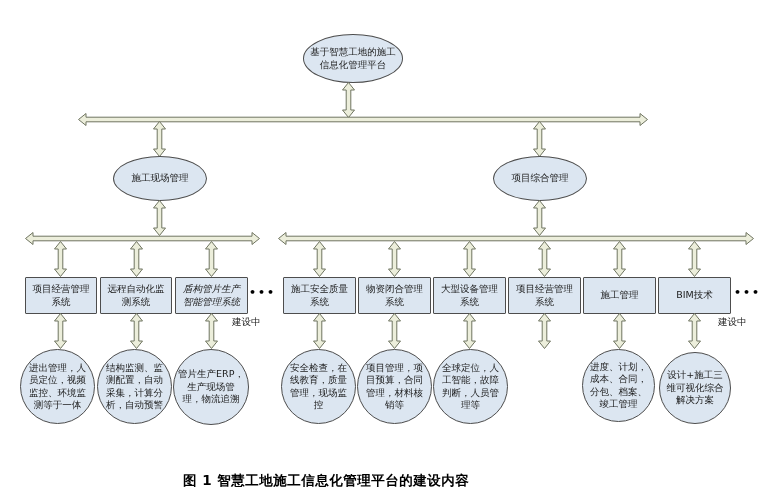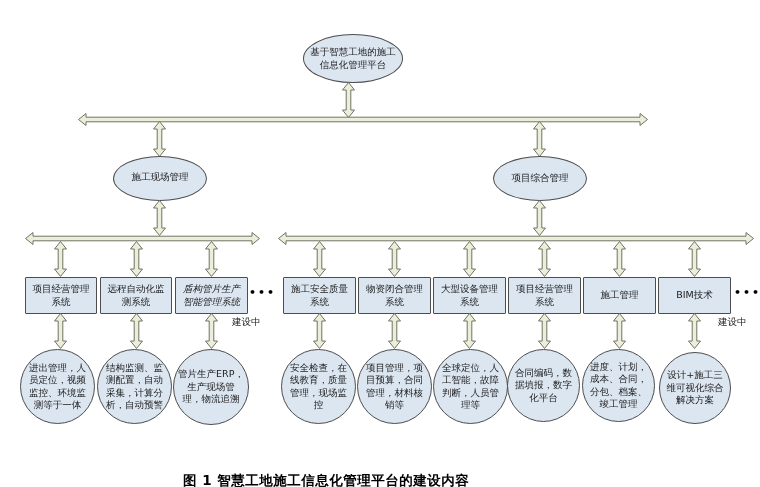--- a/index.html
+++ b/index.html
@@ -59,21 +59,21 @@
       <svg width="13" height="36">
         <use href="#varrow"></use>
       </svg>
     </div>
   <div class="arrow" style="left:533px;top:121px;">
       <svg width="13" height="36">
         <use href="#varrow"></use>
       </svg>
     </div>
 
-  <div class="node ellipse" style="left:113px;top:156px;width:94px;height:45px;font-family:Liberation Mono, monospace;">
+  <div class="node ellipse" style="left:113px;top:156px;width:94px;height:45px;">
     <span>施工现场管理</span>
   </div>
   <div class="node ellipse" style="left:493px;top:156px;width:94px;height:45px;">
     <span>项目综合管理</span>
   </div>
 
   <div class="arrow" style="left:153px;top:200px;">
       <svg width="13" height="36">
         <use href="#varrow"></use>
       </svg>
@@ -235,23 +235,20 @@
 
   <div class="node circle" style="left:281px;top:349px;width:75px;height:75px;">
       <span>安全检查，在线教育，质量管理，现场监控</span>
     </div>
   <div class="node circle" style="left:357px;top:349px;width:75px;height:75px;">
       <span>项目管理，项目预算，合同管理，材料核销等</span>
     </div>
   <div class="node circle" style="left:433px;top:349px;width:75px;height:75px;">
       <span>全球定位，人工智能，故障判断，人员管理等</span>
     </div>
-  <div class="node circle" style="left:507px;top:349px;width:73px;height:73px;">
-      <span>合同编码，数据填报，数字化平台</span>
-    </div>
   <div class="node circle" style="left:582px;top:349px;width:73px;height:73px;">
       <span>进度、计划，成本、合同，分包、档案、竣工管理</span>
     </div>
   <div class="node circle" style="left:659px;top:352px;width:72px;height:72px;">
       <span>设计+施工三维可视化综合解决方案</span>
     </div>
 
   <div id="caption" style="left:183px;top:433px;">图 1 智慧工地施工信息化管理平台的建设内容</div>
 
 </div>

